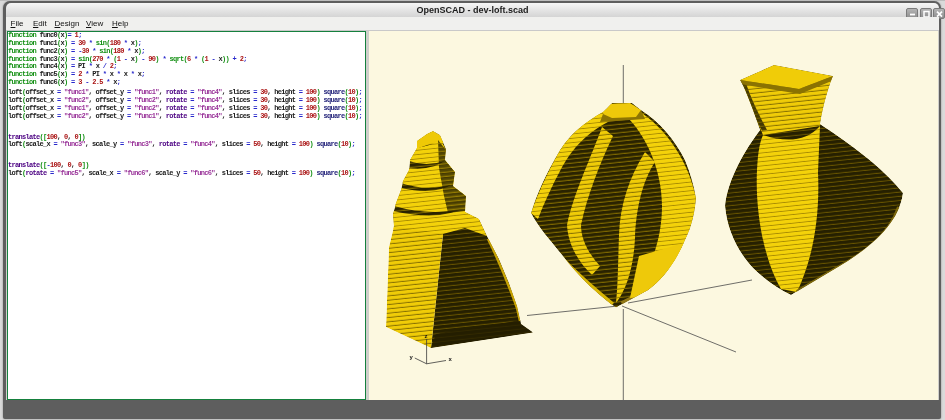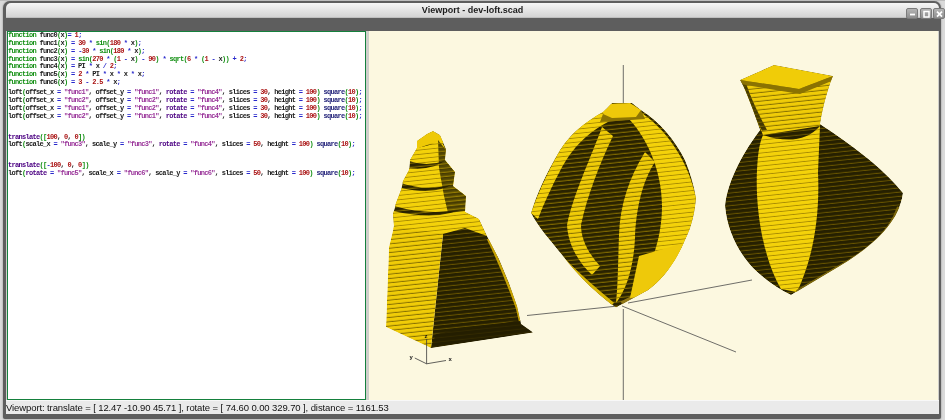--- a/index.html
+++ b/index.html
@@ -25,36 +25,43 @@
 #viewport{position:absolute;left:369px;top:31px;width:569px;height:369px;background:#fcf8e0;}
 #statusbar{position:absolute;left:6px;top:400px;width:933px;height:14px;background:#eaeaea;border-top:1px solid #f8f8f8;box-sizing:border-box;}
 #status{position:absolute;left:0px;top:0.5px;font-size:9.5px;color:#111;letter-spacing:-0.1px;}
 #topedge{position:absolute;left:0;top:0;width:945px;height:1px;background:#bdbdbd;}
 </style>
 </head>
 <body>
 <div id="stage">
 <div id="frame"></div>
 <div id="titlebar">
-      <div id="title">Viewport - dev-loft.scad</div>
+      <div id="title">OpenSCAD - dev-loft.scad</div>
 <div class="wbtn" style="left:900px;">
         <svg width="11" height="11">
           <path d="M3 5.5h5" stroke="#fff" stroke-width="1.8"></path>
         </svg>
       </div>
 <div class="wbtn" style="left:914px;">
         <svg width="11" height="11">
           <rect x="3" y="2.5" width="5" height="5.5" fill="none" stroke="#fff" stroke-width="1.5"></rect>
         </svg>
       </div>
 <div class="wbtn" style="left:927px;">
         <svg width="11" height="11">
           <path d="M3 2.7l5 5M8 2.7l-5 5" stroke="#fff" stroke-width="1.7"></path>
         </svg>
       </div>
+</div>
+<div id="menubar">
+<span class="mi" style="left:4.5px;"><u>F</u>ile</span>
+<span class="mi" style="left:27px;"><u>E</u>dit</span>
+<span class="mi" style="left:48.5px;"><u>D</u>esign</span>
+<span class="mi" style="left:80px;"><u>V</u>iew</span>
+<span class="mi" style="left:106px;"><u>H</u>elp</span>
 </div>
 <div id="contentbg"></div>
 <div id="codepanel">
       <div id="code"><div class="cb" style="top:0px;"><span class="k">function</span> func0<span class="k">(</span>x<span class="k">)</span><span class="o">=</span> <span class="n">1</span><span class="o">;</span>
 <span class="k">function</span> func1<span class="k">(</span>x<span class="k">)</span> <span class="o">=</span> <span class="n">30</span> <span class="o">*</span> <span class="k">sin(</span><span class="n">180</span> <span class="o">*</span> x<span class="k">)</span><span class="o">;</span>
 <span class="k">function</span> func2<span class="k">(</span>x<span class="k">)</span> <span class="o">=</span> <span class="o">-</span><span class="n">30</span> <span class="o">*</span> <span class="k">sin(</span><span class="n">180</span> <span class="o">*</span> x<span class="k">)</span><span class="o">;</span>
 <span class="k">function</span> func3<span class="k">(</span>x<span class="k">)</span> <span class="o">=</span> <span class="k">sin(</span><span class="n">270</span> <span class="o">*</span> <span class="k">(</span><span class="n">1</span> <span class="o">-</span> x<span class="k">)</span> <span class="o">-</span> <span class="n">90</span><span class="k">)</span> <span class="o">*</span> <span class="k">sqrt(</span><span class="n">6</span> <span class="o">*</span> <span class="k">(</span><span class="n">1</span> <span class="o">-</span> x<span class="k">))</span> <span class="o">+</span> <span class="n">2</span><span class="o">;</span>
 <span class="k">function</span> func4<span class="k">(</span>x<span class="k">)</span> <span class="o">=</span> PI <span class="o">*</span> x <span class="o">/</span> <span class="n">2</span><span class="o">;</span>
 <span class="k">function</span> func5<span class="k">(</span>x<span class="k">)</span> <span class="o">=</span> <span class="n">2</span> <span class="o">*</span> PI <span class="o">*</span> x <span class="o">*</span> x <span class="o">*</span> x<span class="o">;</span>
 <span class="k">function</span> func6<span class="k">(</span>x<span class="k">)</span> <span class="o">=</span> <span class="n">3</span> <span class="o">-</span> <span class="n">2.5</span> <span class="o">*</span> x<span class="o">;</span></div><div class="cb" style="top:57.3px;">loft<span class="k">(</span>offset_x <span class="o">=</span> <span class="s">"func1"</span>, offset_y <span class="o">=</span> <span class="s">"func1"</span>, <span class="t">rotate</span> <span class="o">=</span> <span class="s">"func4"</span>, slices <span class="o">=</span> <span class="n">30</span>, height <span class="o">=</span> <span class="n">100</span><span class="k">)</span> <span class="q">square</span><span class="k">(</span><span class="n">10</span><span class="k">)</span><span class="o">;</span>
@@ -152,17 +159,14 @@
 <path d="M426.6,363.8 L414.8,358"></path>
 </g>
 <g font-size="6" font-weight="bold" fill="#1a1a1a" font-family="Liberation Sans,sans-serif">
 <text x="424.5" y="338">z</text>
 <text x="448.5" y="361">x</text>
 <text x="409.5" y="359">y</text>
 </g>
 </g>
 </svg>
 </div>
-<div id="statusbar">
-      <div id="status">Viewport: translate = [ 12.47 -10.90 45.71 ], rotate = [ 74.60 0.00 329.70 ], distance = 1161.53</div>
-    </div>
 <div id="topedge"></div>
 </div>
 
 </body></html>

